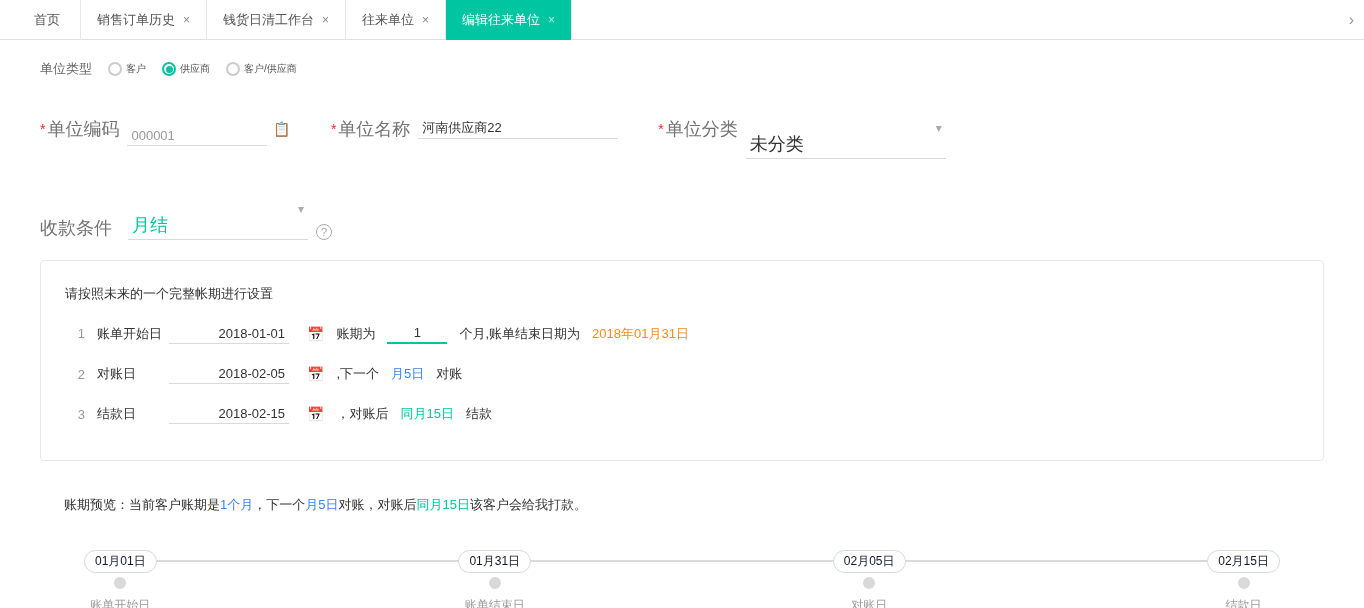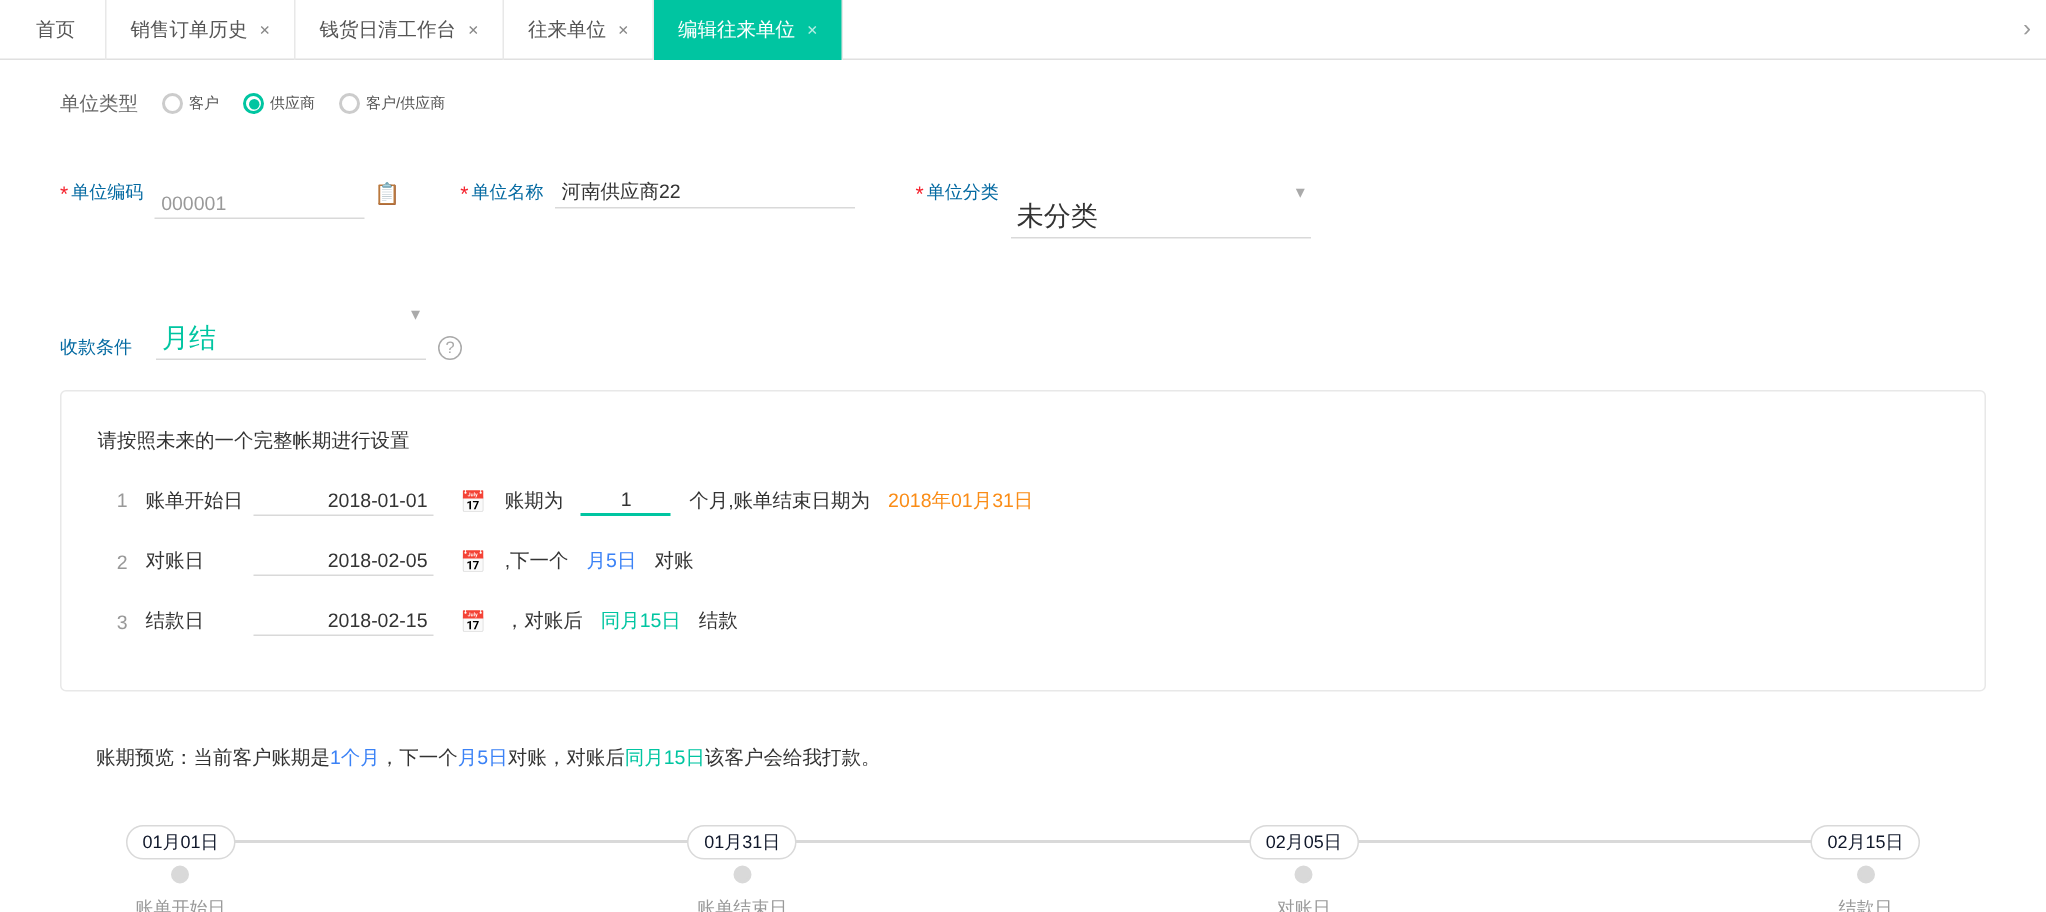--- a/index.html
+++ b/index.html
@@ -5,21 +5,21 @@
     * { box-sizing: border-box; margin: 0; padding: 0; }
     body { font-family: "Microsoft YaHei", "PingFang SC", sans-serif; font-size: 14px; color: #333; background: #f5f5f5; }
 
     
     .tab-bar {
       display: flex;
       align-items: center;
       background: #fff;
       border-bottom: 1px solid #e0e0e0;
       height: 40px;
-      padding-left: 4px;
+      padding-left: 14px;
     }
     .tab-item {
       display: flex;
       align-items: center;
       padding: 0 16px;
       height: 40px;
       cursor: pointer;
       font-size: 13px;
       color: #555;
       border-right: 1px solid #e8e8e8;
@@ -100,22 +100,22 @@
       border-radius: 50%;
       background: #00c5a1;
     }
 
     .form-field {
       display: flex;
       align-items: center;
       margin-right: 40px;
     }
     .field-label {
-      font-size: 12px;
-      color: #0369a1;
+      font-size: 18px;
+      color: #737373;
       white-space: nowrap;
       margin-right: 8px;
     }
     .field-input {
       border: none;
       border-bottom: 1px solid #d9d9d9;
       padding: 2px 4px;
       font-size: 13px;
       color: #333;
       outline: none;

